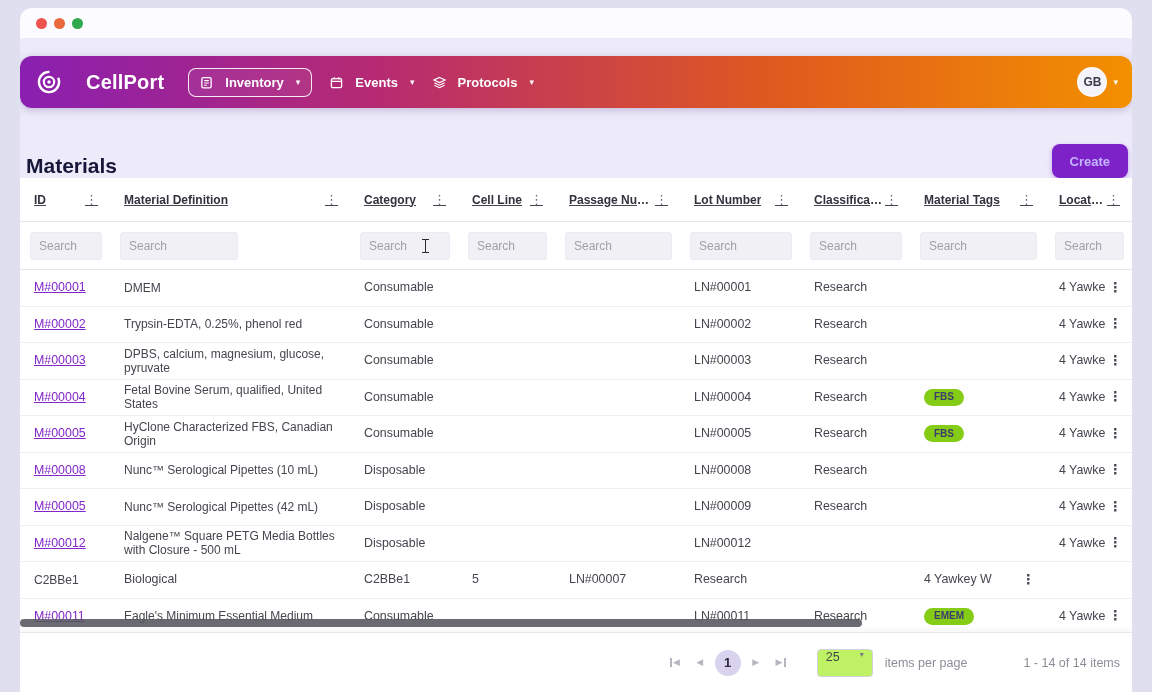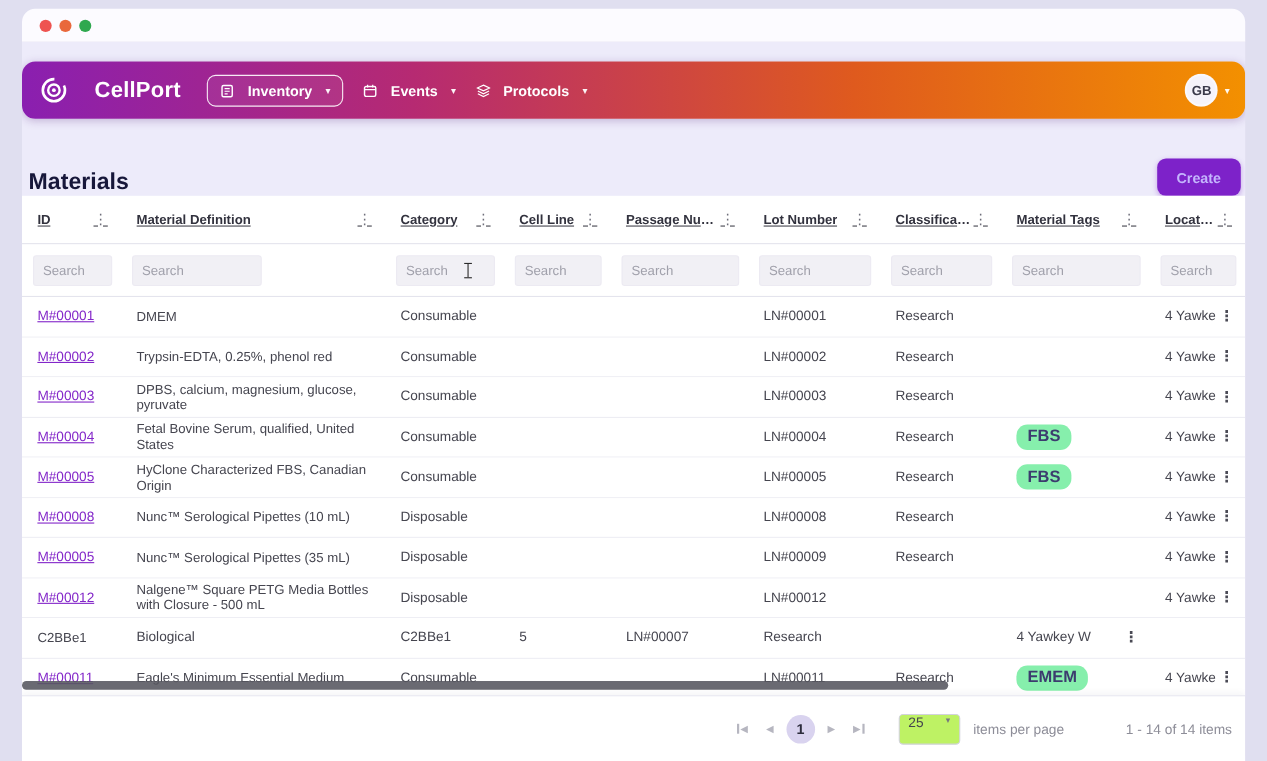--- a/index.html
+++ b/index.html
@@ -82,21 +82,21 @@
   .ibeam span{ position:absolute; left:3px; top:1px; bottom:1px; width:1.4px; background:#2b2b2b; display:block; }
   .tbody{ overflow:hidden; height:362px; }
   .tr{ height:36.5px; border-bottom:1px solid #ededf3; background:#fff; }
   .td{
     display:flex; align-items:center; padding:0 10px 0 14px;
     font-size:12.4px; color:#45454f; min-width:0; line-height:1.18; overflow:hidden;
   }
   .td-def{ font-size:12px; padding-right:8px; flex-wrap:wrap; align-content:center; }
   .id-link{ color:#8326c9; text-decoration:underline; font-size:12.4px; cursor:pointer; white-space:nowrap; }
   .tag{
-    background:#86efac; color:#3c3c6e; font-size:15px; font-weight:600;
+    background:#84cc16; color:#3c3c6e; font-size:10px; font-weight:600;
     padding:2.5px 10px; border-radius:10px; white-space:nowrap;
   }
   .td-loc{ justify-content:space-between; padding-right:6px; }
   .loc-text{ white-space:nowrap; overflow:hidden; }
   .row-kebab{ color:#4a4a55; font-size:13.5px; font-weight:700; cursor:pointer; flex-shrink:0; padding:0 4px; }
   .hscroll{
     position:absolute; left:0; bottom:5px; width:842px; height:8px;
     border-radius:4px; background:#55555e; opacity:.88; cursor:pointer;
   }
   
@@ -361,21 +361,21 @@
     <div class="td td-loc">
       <span class="loc-text">4 Yawkey W</span>
       <span class="row-kebab">⋮</span>
     </div>
   </div>
 
   <div class="tr cols">
     <div class="td">
             <a class="id-link">M#00005</a>
           </div>
-    <div class="td td-def">Nunc™ Serological Pipettes (35 mL)</div>
+    <div class="td td-def">Nunc™ Serological Pipettes (42 mL)</div>
     <div class="td">Disposable</div>
     <div class="td"></div>
     <div class="td"></div>
     <div class="td">LN#00009</div>
     <div class="td">Research</div>
     <div class="td"></div>
     <div class="td td-loc">
       <span class="loc-text">4 Yawkey W</span>
       <span class="row-kebab">⋮</span>
     </div>

